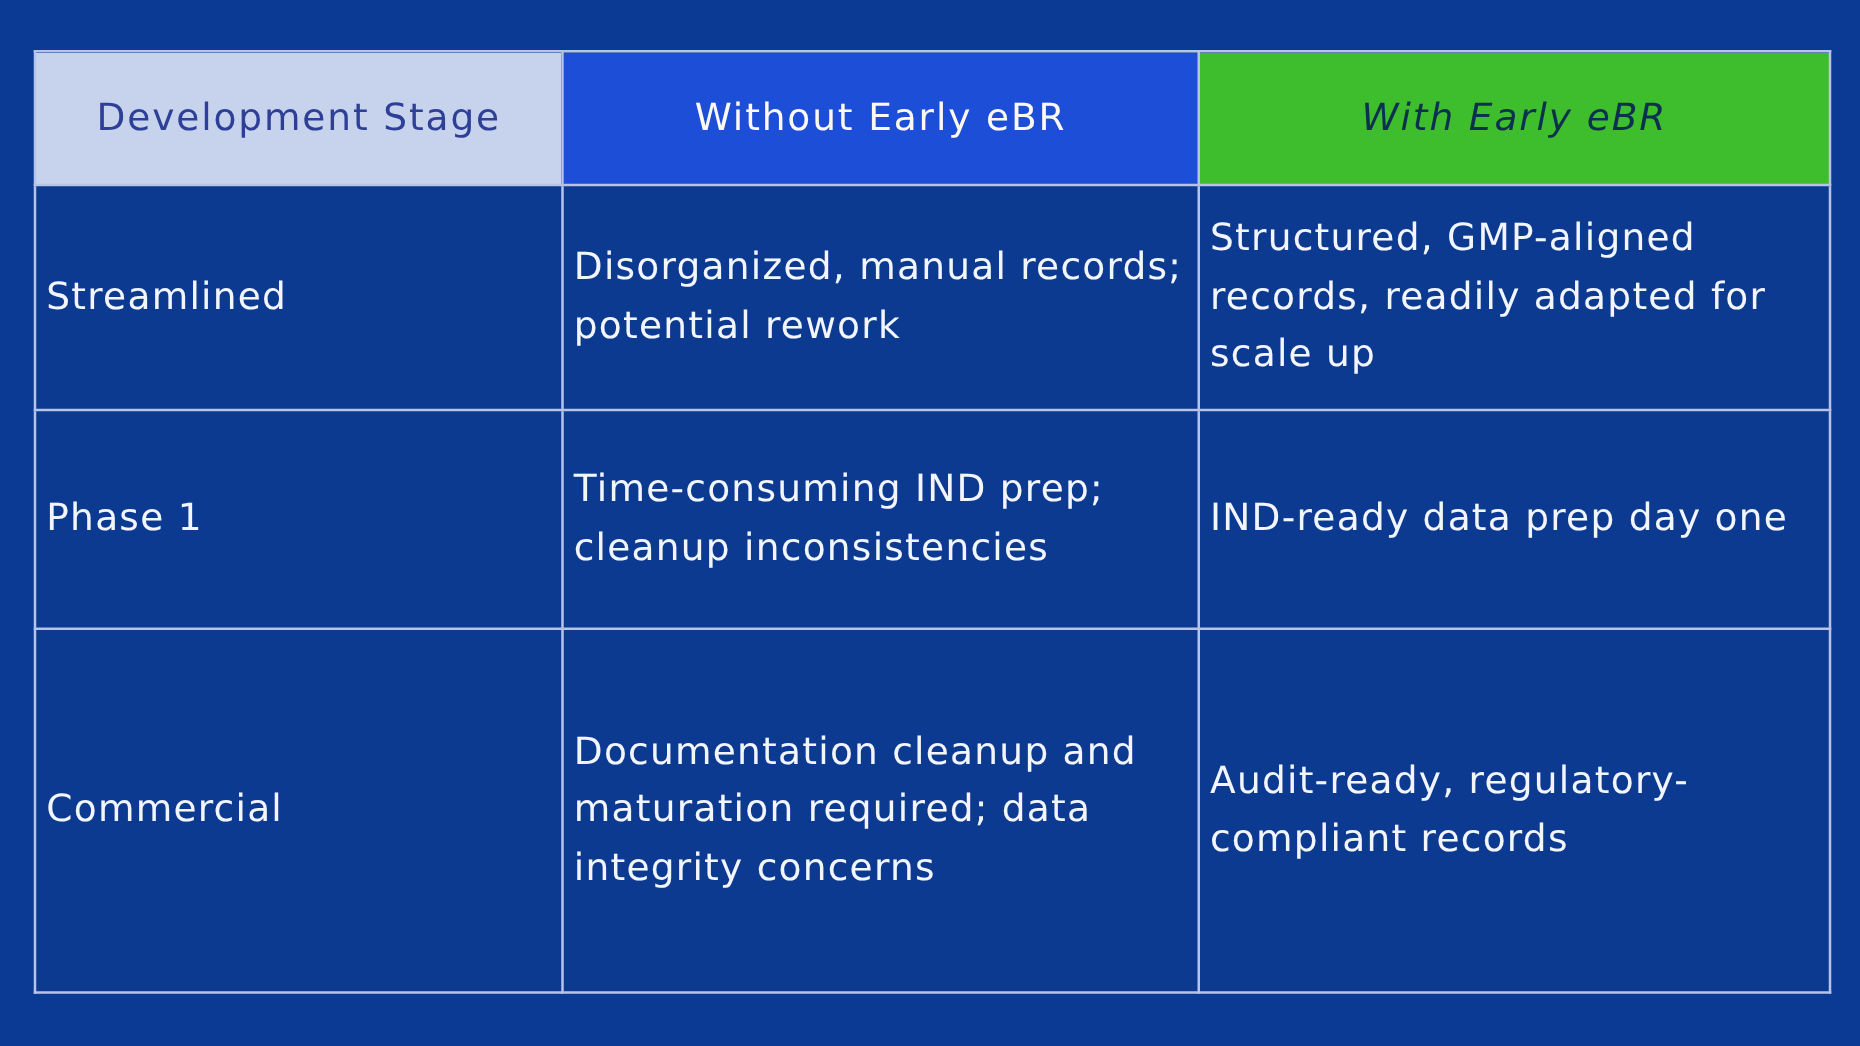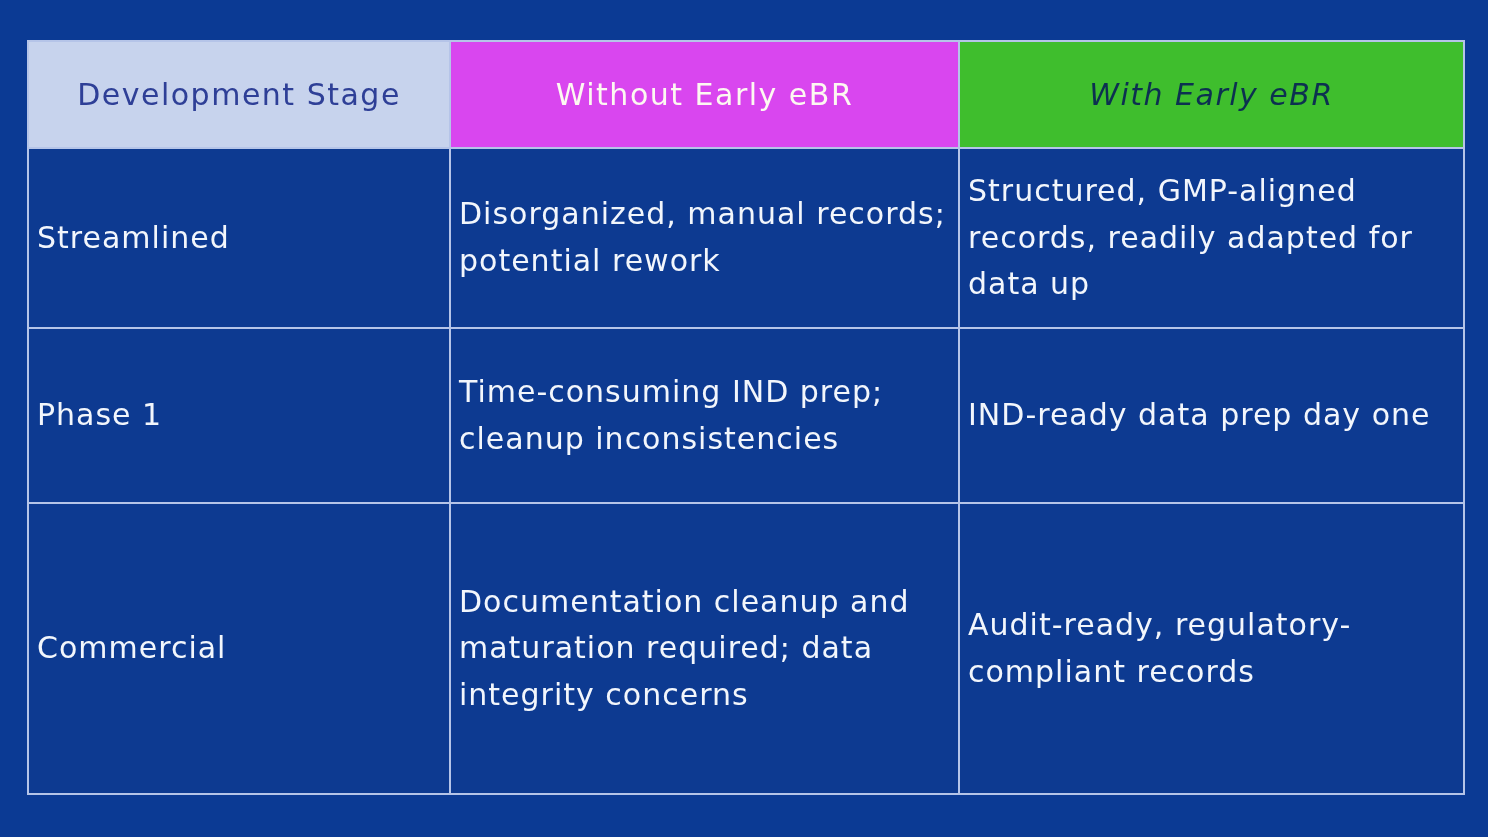--- a/index.html
+++ b/index.html
@@ -35,21 +35,21 @@
   
   table.cmp thead th {
     height: 105px;
     font-size: 30px;
     font-weight: 500;
     letter-spacing: 1.5px;
     text-align: center;
     padding: 0 6px;
   }
   .h-stage   { background: #c7d3ed; color: #2e3f97; margin-left: 48px; }
-  .h-without { background: #d946ef; color: #fdf8f1; }
+  .h-without { background: #1d4ed8; color: #fdf8f1; }
   .h-with    { background: #3fbe2d; color: #0c3050; font-style: italic; }
   
   table.cmp tbody th, table.cmp tbody td {
     background: #0d3a91;
     color: #f2f6fc;
     font-size: 30px;
     font-weight: 400;
     letter-spacing: 1px;
     line-height: 1.55;
     text-align: left;
@@ -74,21 +74,21 @@
       <tr>
         <th class="h-stage">Development Stage</th>
         <th class="h-without">Without Early eBR</th>
         <th class="h-with">With Early eBR</th>
       </tr>
     </thead>
     <tbody>
       <tr class="r1">
         <th>Streamlined</th>
         <td>Disorganized, manual records; potential rework</td>
-        <td>Structured, GMP-aligned records, readily adapted for data up</td>
+        <td>Structured, GMP-aligned records, readily adapted for scale up</td>
       </tr>
       <tr class="r2">
         <th>Phase 1</th>
         <td>Time-consuming IND prep; cleanup inconsistencies</td>
         <td>IND-ready data prep day one</td>
       </tr>
       <tr class="r4">
         <th>Commercial</th>
         <td>Documentation cleanup and maturation required; data integrity concerns</td>
         <td>Audit-ready, regulatory-compliant records</td>

